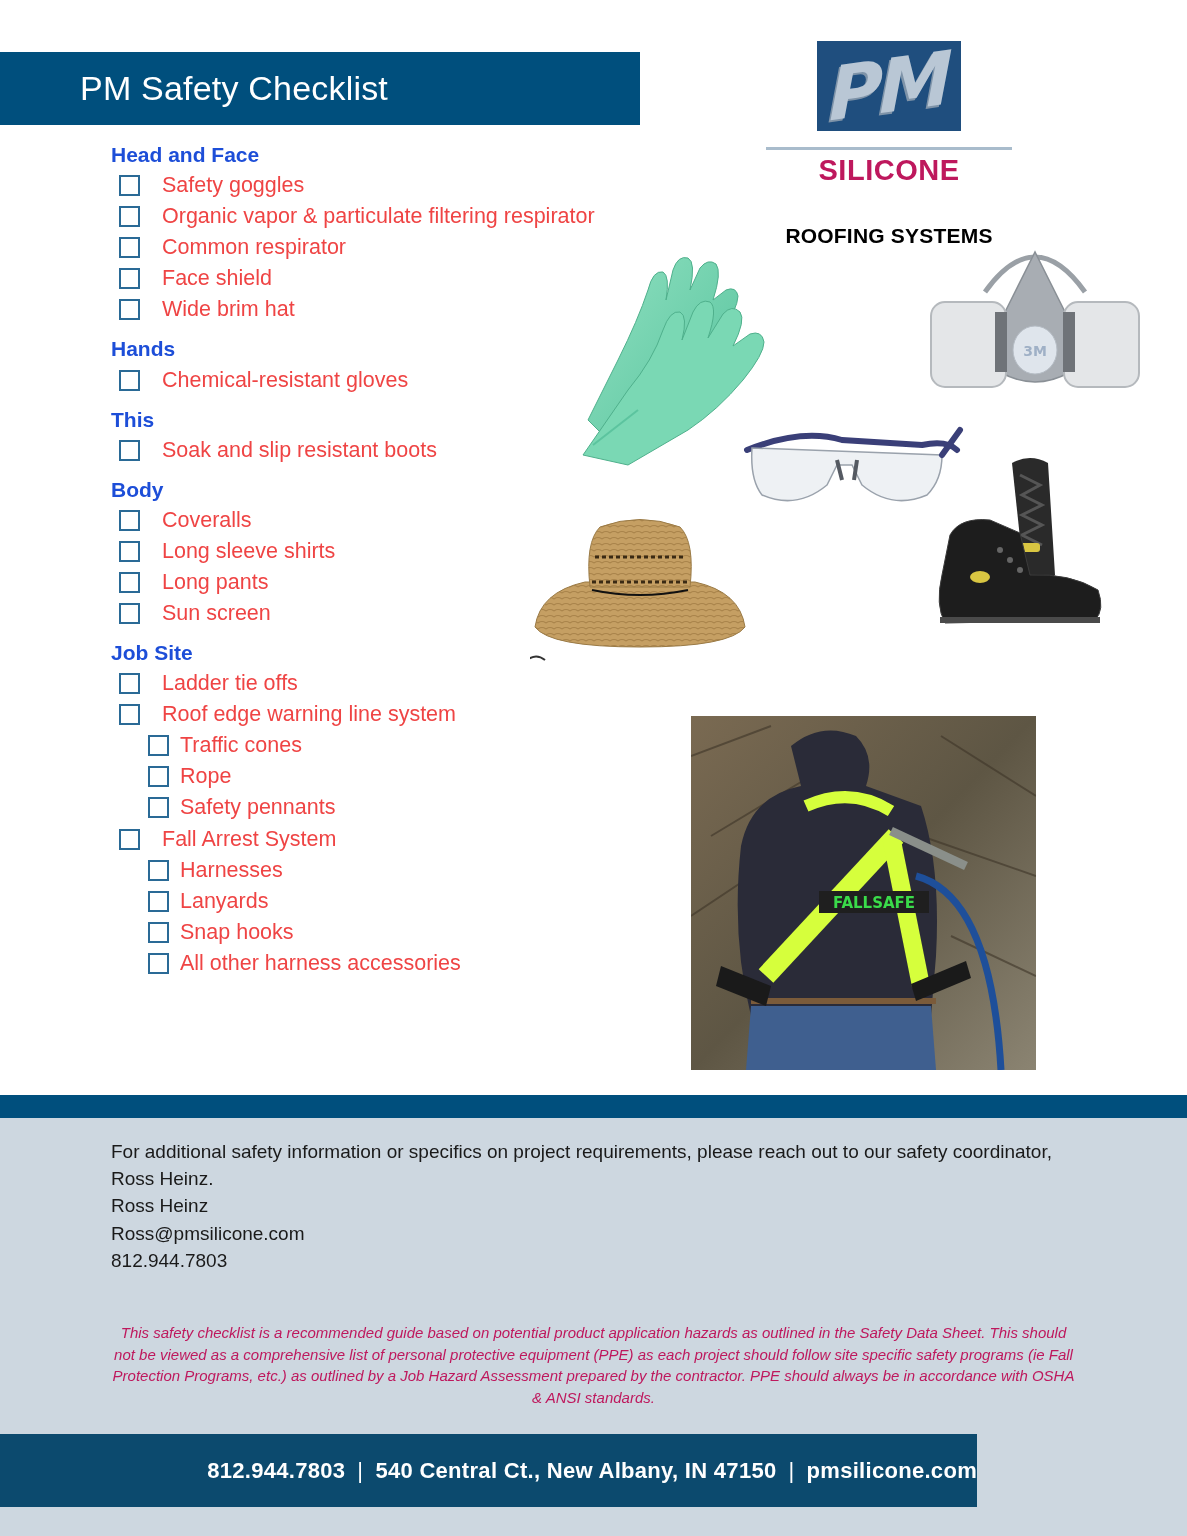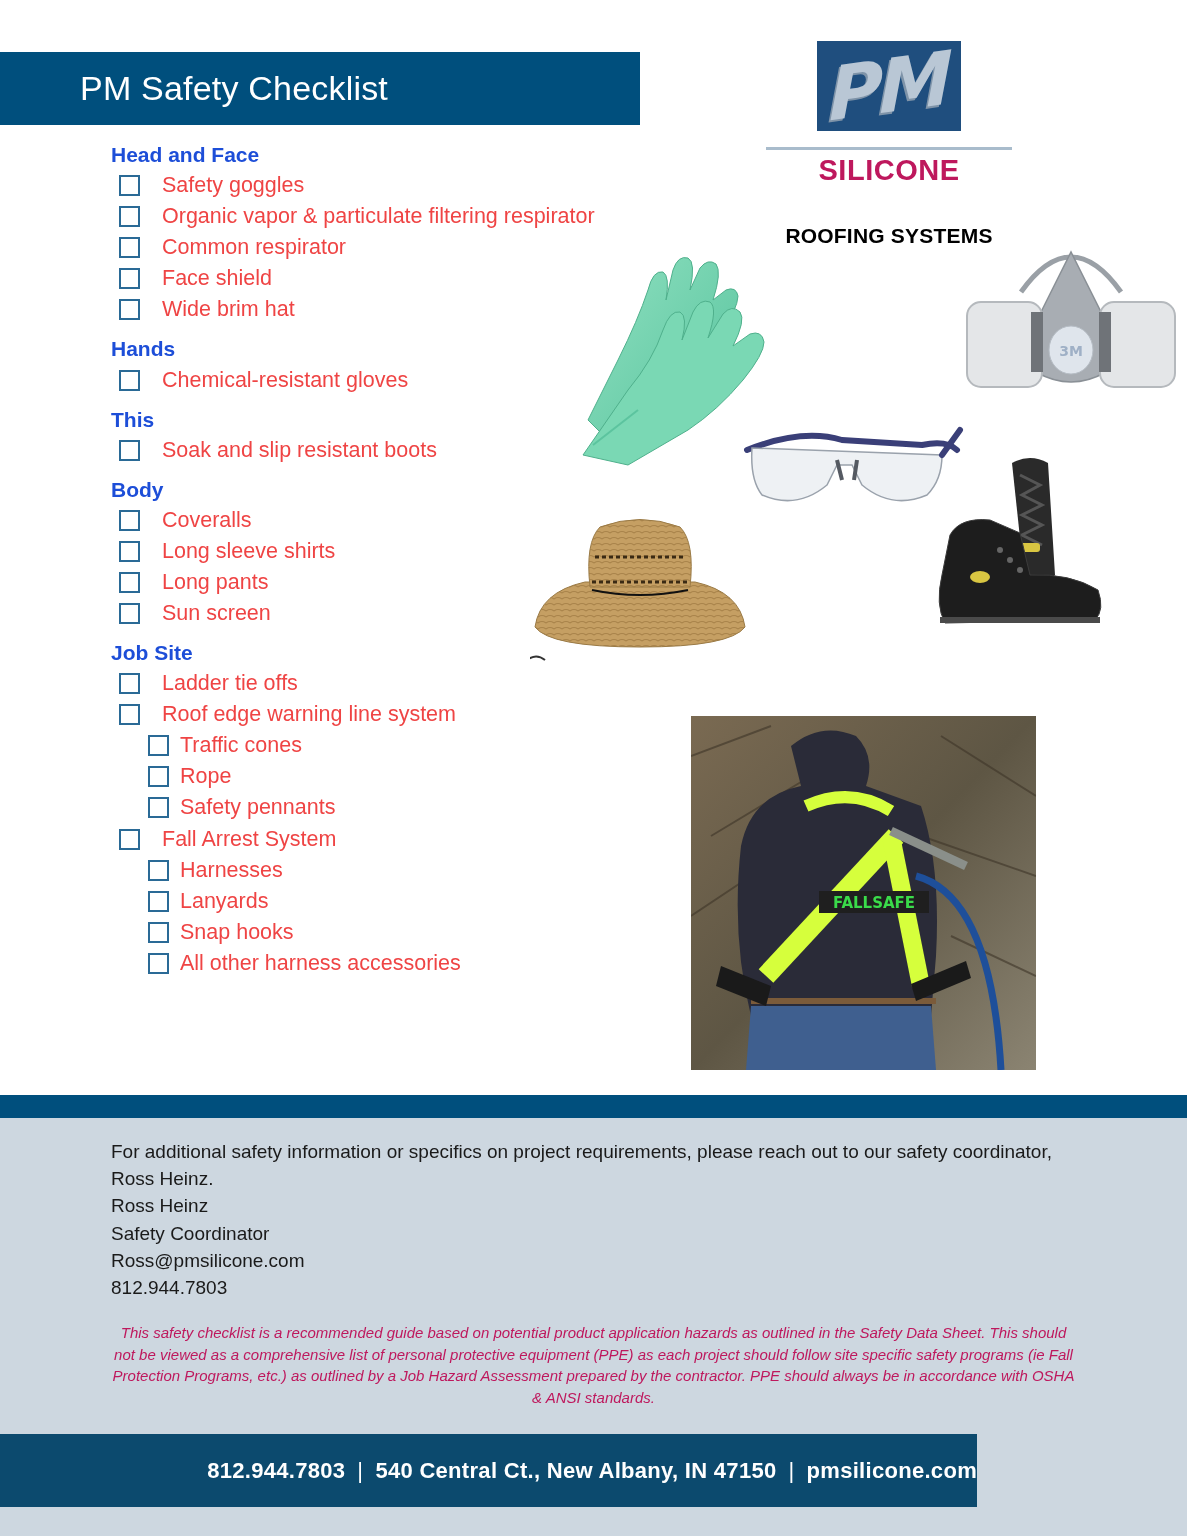--- a/index.html
+++ b/index.html
@@ -40,21 +40,21 @@
   .item { display: flex; align-items: center; height: 31.1px; font-size: 21.5px; color: #ef4444; }
   .item .cb {
     width: 21px; height: 21px; border: 2px solid #2a6a96; margin-left: 8px; margin-right: 22px; flex: 0 0 auto;
     cursor: pointer;
   }
   .item.sub .cb { margin-left: 37px; margin-right: 11px; }
 
   
   .illus { position: absolute; }
   .gloves { left: 578px; top: 250px; width: 230px; height: 220px; }
-  .mask { left: 961px; top: 232px; width: 220px; height: 165px; }
+  .mask { left: 925px; top: 232px; width: 220px; height: 165px; }
   .glasses { left: 742px; top: 420px; width: 224px; height: 105px; }
   .boots { left: 930px; top: 455px; width: 190px; height: 180px; }
   .hat { left: 530px; top: 512px; width: 220px; height: 160px; }
   .photo { left: 691px; top: 716px; width: 345px; height: 354px; overflow: hidden; background: #6b5b46; }
 
   
   .footer-stripe { position: absolute; left: 0; top: 1095px; width: 1187px; height: 23px; background: #004f7d; }
   .footer-panel { position: absolute; left: 0; top: 1118px; width: 1187px; height: 418px; background: #cdd7e0; }
   .contact { position: absolute; left: 111px; top: 1138px; width: 960px; font-size: 19px; line-height: 27.2px; color: #1a1a1a; }
   .disclaimer {
@@ -280,21 +280,20 @@
     <path d="M200 115 L275 150" stroke="#8a8f8a" stroke-width="9"></path>
   </svg>
 </div>
 
 <div class="footer-stripe"></div>
 <div class="footer-panel"></div>
 
 <div class="contact">
   <div>For additional safety information or specifics on project requirements, please reach out to our safety coordinator, Ross Heinz.</div>
   <div>Ross Heinz</div>
-  <div>Safety Coordinator</div>
   <div>Ross@pmsilicone.com</div>
   <div>812.944.7803</div>
 </div>
 
 <div class="disclaimer">This safety checklist is a recommended guide based on potential product application hazards as outlined in the Safety Data Sheet. This should not be viewed as a comprehensive list of personal protective equipment (PPE) as each project should follow site specific safety programs (ie Fall Protection Programs, etc.) as outlined by a Job Hazard Assessment prepared by the contractor. PPE should always be in accordance with OSHA &amp; ANSI standards.</div>
 
 <div class="address-bar">
   <span>812.944.7803</span><span class="sep">|</span><span>540 Central Ct., New Albany, IN 47150</span><span class="sep">|</span><span>pmsilicone.com</span>
 </div>
 

